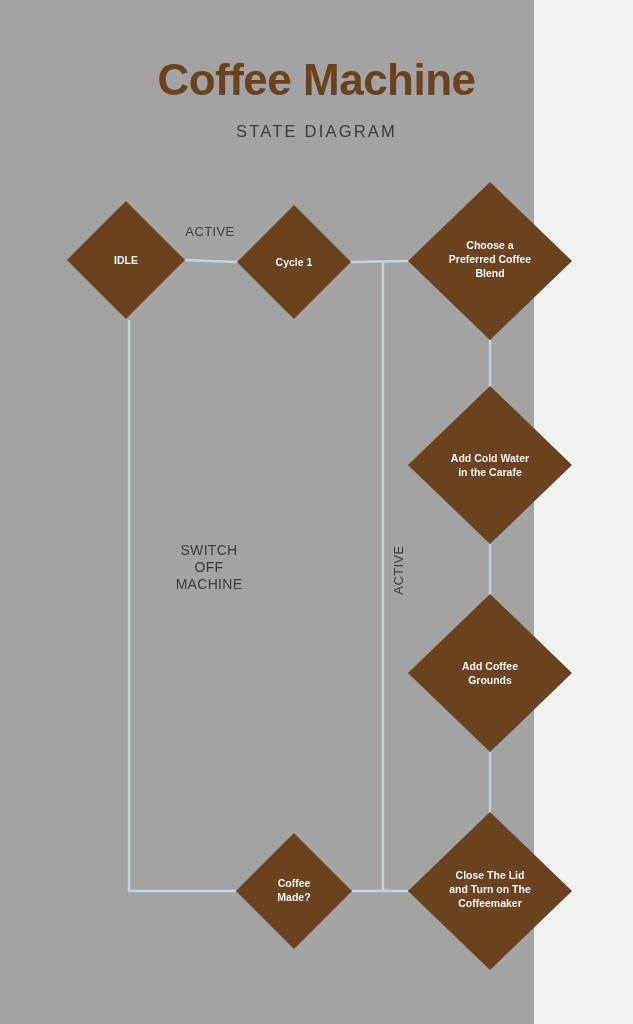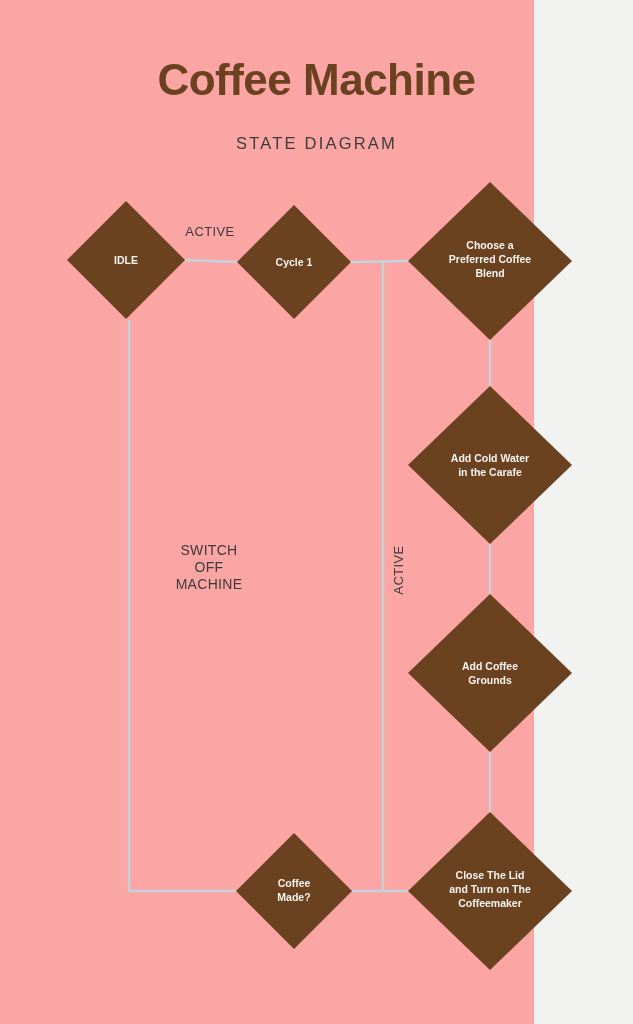--- a/index.html
+++ b/index.html
@@ -11,21 +11,21 @@
     width: 633px;
     height: 1024px;
     background: #f2f2f0;
     font-family: "Liberation Sans", sans-serif;
     overflow: hidden;
   }
   .page {
     position: relative;
     width: 534px;
     height: 1024px;
-    background: #fca5a5;
+    background: #a3a3a3;
   }
   
   .header {
     position: absolute;
     top: 0;
     left: 0;
     width: 633px;
     text-align: center;
     padding-top: 56px;
     box-sizing: border-box;
@@ -38,21 +38,21 @@
     letter-spacing: -0.5px;
     line-height: 1.1;
     margin: 0;
   }
   .subtitle {
     font-family: "Liberation Sans", sans-serif;
     font-size: 16.5px;
     font-weight: normal;
     color: #3c3c3c;
     letter-spacing: 2.2px;
-    margin: 12px;
+    margin: 0;
     padding-top: 18px;
   }
   
   .diagram {
     position: absolute;
     top: 0;
     left: 0;
     width: 633px;
     height: 1024px;
   }

